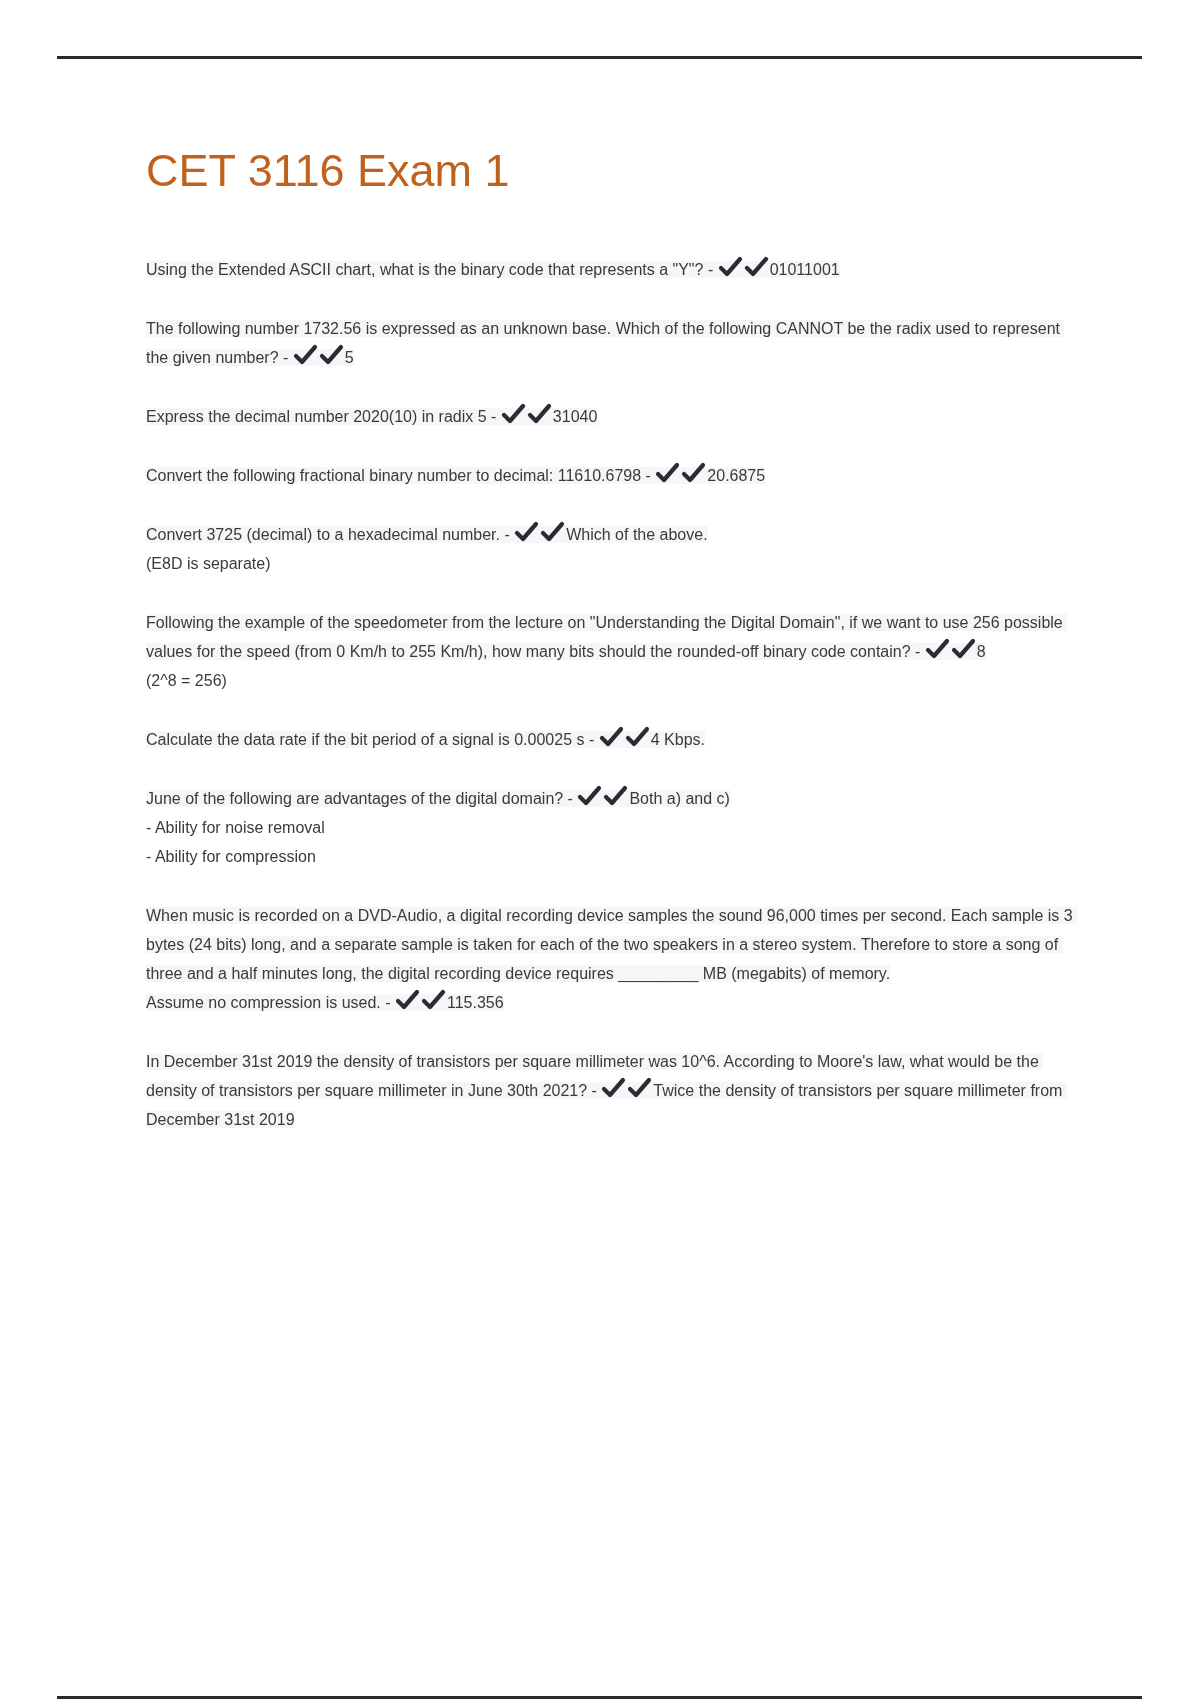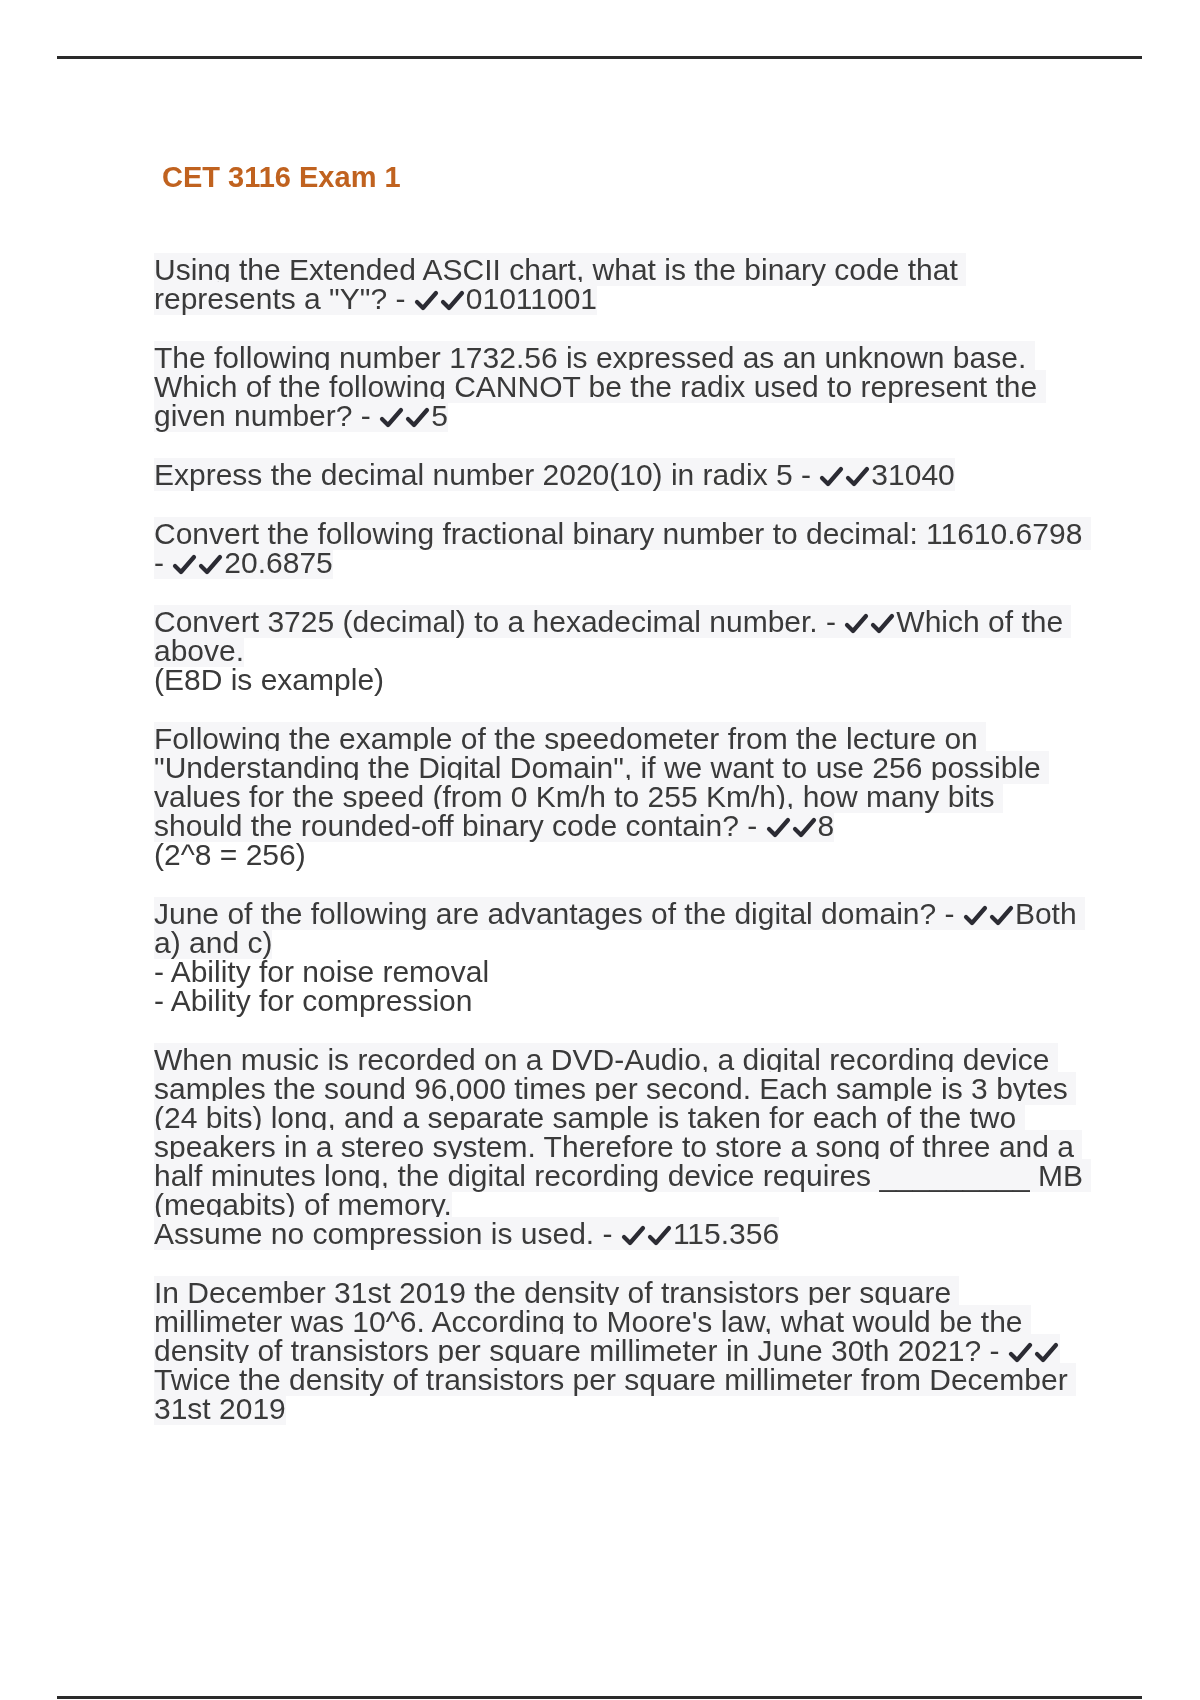--- a/index.html
+++ b/index.html
@@ -11,27 +11,27 @@
     overflow: hidden;
   }
   .rule {
     position: absolute; left: 57px; width: 1085px; height: 3px;
     background: #2a2a2a;
   }
   .rule.top { top: 56px; }
   .rule.bottom { top: 1696px; }
   .title {
     position: absolute; left: 146px; top: 145px;
-    font-size: 29px; font-weight: bold; color: #c0621f;
-    letter-spacing: 0px; margin: 16px;
+    font-size: 45px; font-weight: normal; color: #c0621f;
+    letter-spacing: 0px; margin: 0;
   }
   .qa-list { position: absolute; left: 146px; top: 255px; width: 940px; }
   .qa {
-    font-size: 30px; line-height: 29px;
-    margin: 0 0 30px 8px;
+    font-size: 16px; line-height: 29px;
+    margin: 0 0 30px 0;
     white-space: pre-wrap;
   }
   .qa .hl { background: #f6f6f8; box-decoration-break: clone; -webkit-box-decoration-break: clone; }
   .check {
     display: inline-block; width: 26px; height: 22px; vertical-align: -3px;
   }
   .check svg { width: 26px; height: 22px; display: block; }
   .checks { white-space: nowrap; }
 </style>
 </head>
@@ -65,30 +65,35 @@
               <path d="M3 12 L9 18 L22 3" fill="none" stroke="#2b2b33" stroke-width="4.2" stroke-linecap="round" stroke-linejoin="round"></path>
             </svg></span><span class="check"><svg viewBox="0 0 26 22">
               <path d="M3 12 L9 18 L22 3" fill="none" stroke="#2b2b33" stroke-width="4.2" stroke-linecap="round" stroke-linejoin="round"></path>
             </svg></span></span><span>20.6875</span></span></p>
 
   <p class="qa"><span class="hl"><span>Convert 3725 (decimal) to a hexadecimal number. -</span> <span class="checks"><span class="check"><svg viewBox="0 0 26 22">
               <path d="M3 12 L9 18 L22 3" fill="none" stroke="#2b2b33" stroke-width="4.2" stroke-linecap="round" stroke-linejoin="round"></path>
             </svg></span><span class="check"><svg viewBox="0 0 26 22">
               <path d="M3 12 L9 18 L22 3" fill="none" stroke="#2b2b33" stroke-width="4.2" stroke-linecap="round" stroke-linejoin="round"></path>
             </svg></span></span><span>Which of the above.</span></span>
-<span>(E8D is example)</span></p>
+<span>(E8D is separate)</span></p>
 
   <p class="qa"><span class="hl"><span>Following the example of the speedometer from the lecture on "Understanding the Digital Domain", if we want to use 256 possible values for the speed (from 0 Km/h to 255 Km/h), how many bits should the rounded-off binary code contain? -</span> <span class="checks"><span class="check"><svg viewBox="0 0 26 22">
               <path d="M3 12 L9 18 L22 3" fill="none" stroke="#2b2b33" stroke-width="4.2" stroke-linecap="round" stroke-linejoin="round"></path>
             </svg></span><span class="check"><svg viewBox="0 0 26 22">
               <path d="M3 12 L9 18 L22 3" fill="none" stroke="#2b2b33" stroke-width="4.2" stroke-linecap="round" stroke-linejoin="round"></path>
             </svg></span></span><span>8</span></span>
 <span>(2^8 = 256)</span></p>
 
 
+  <p class="qa"><span class="hl"><span>Calculate the data rate if the bit period of a signal is 0.00025 s -</span> <span class="checks"><span class="check"><svg viewBox="0 0 26 22">
+              <path d="M3 12 L9 18 L22 3" fill="none" stroke="#2b2b33" stroke-width="4.2" stroke-linecap="round" stroke-linejoin="round"></path>
+            </svg></span><span class="check"><svg viewBox="0 0 26 22">
+              <path d="M3 12 L9 18 L22 3" fill="none" stroke="#2b2b33" stroke-width="4.2" stroke-linecap="round" stroke-linejoin="round"></path>
+            </svg></span></span><span>4 Kbps.</span></span></p>
 
 
   <p class="qa"><span class="hl"><span>June of the following are advantages of the digital domain? -</span> <span class="checks"><span class="check"><svg viewBox="0 0 26 22">
               <path d="M3 12 L9 18 L22 3" fill="none" stroke="#2b2b33" stroke-width="4.2" stroke-linecap="round" stroke-linejoin="round"></path>
             </svg></span><span class="check"><svg viewBox="0 0 26 22">
               <path d="M3 12 L9 18 L22 3" fill="none" stroke="#2b2b33" stroke-width="4.2" stroke-linecap="round" stroke-linejoin="round"></path>
             </svg></span></span><span>Both a) and c)</span></span>
 <span>- Ability for noise removal
 - Ability for compression</span></p>
 

